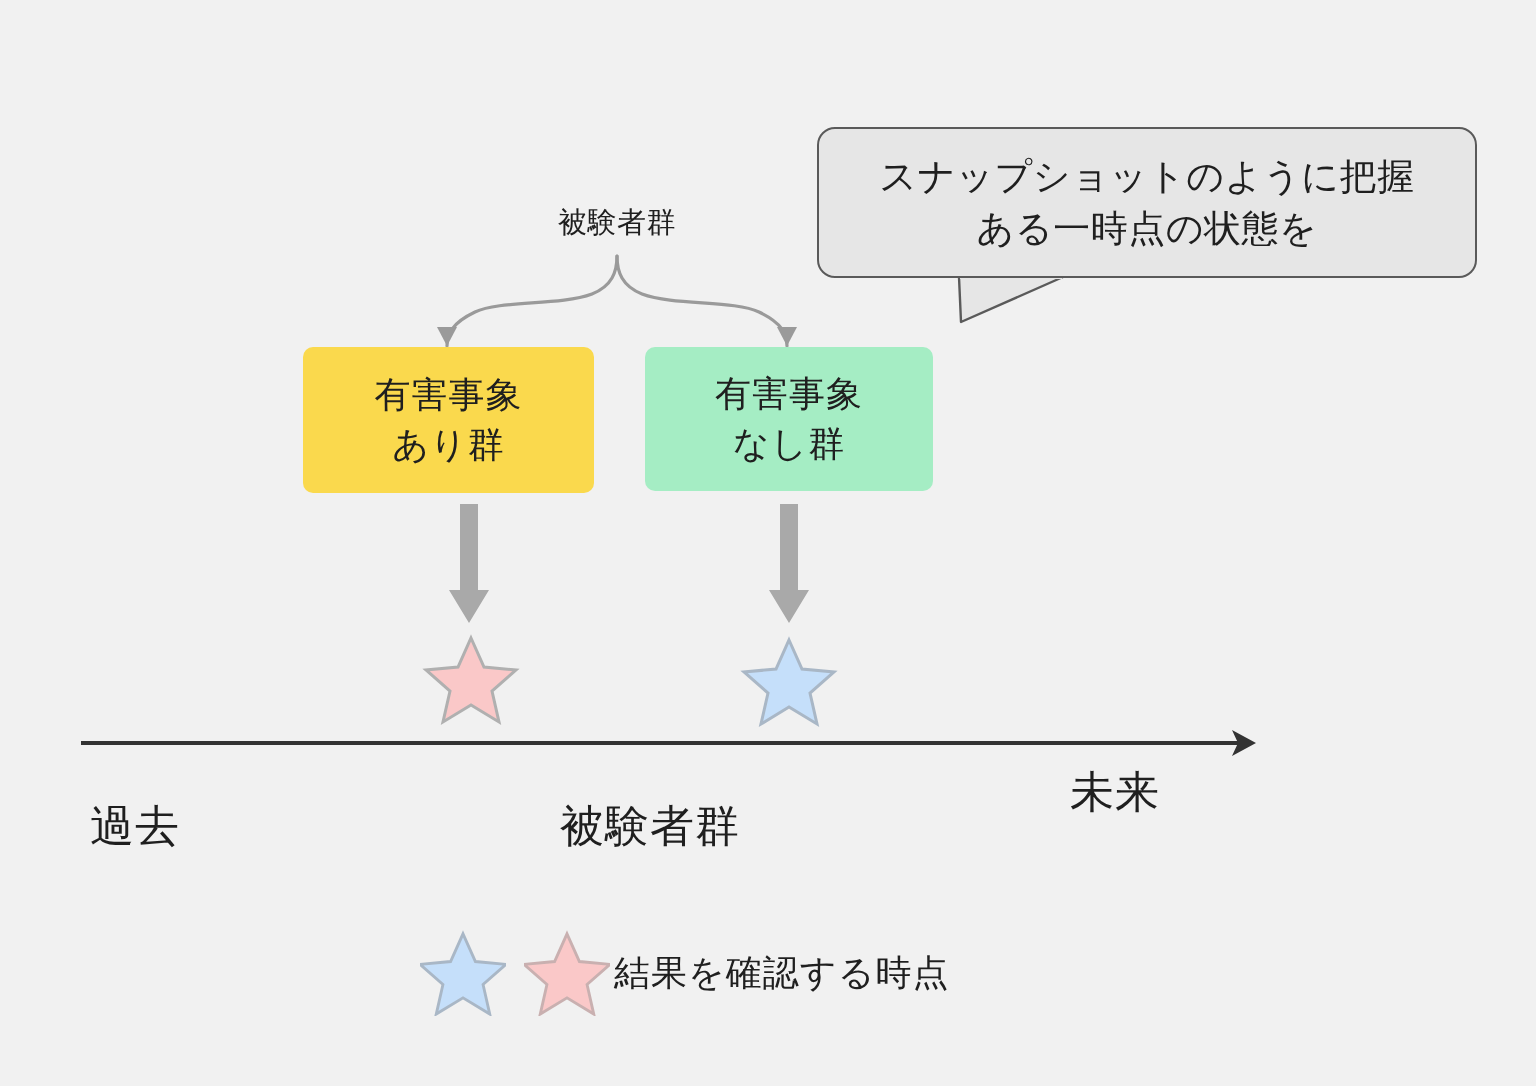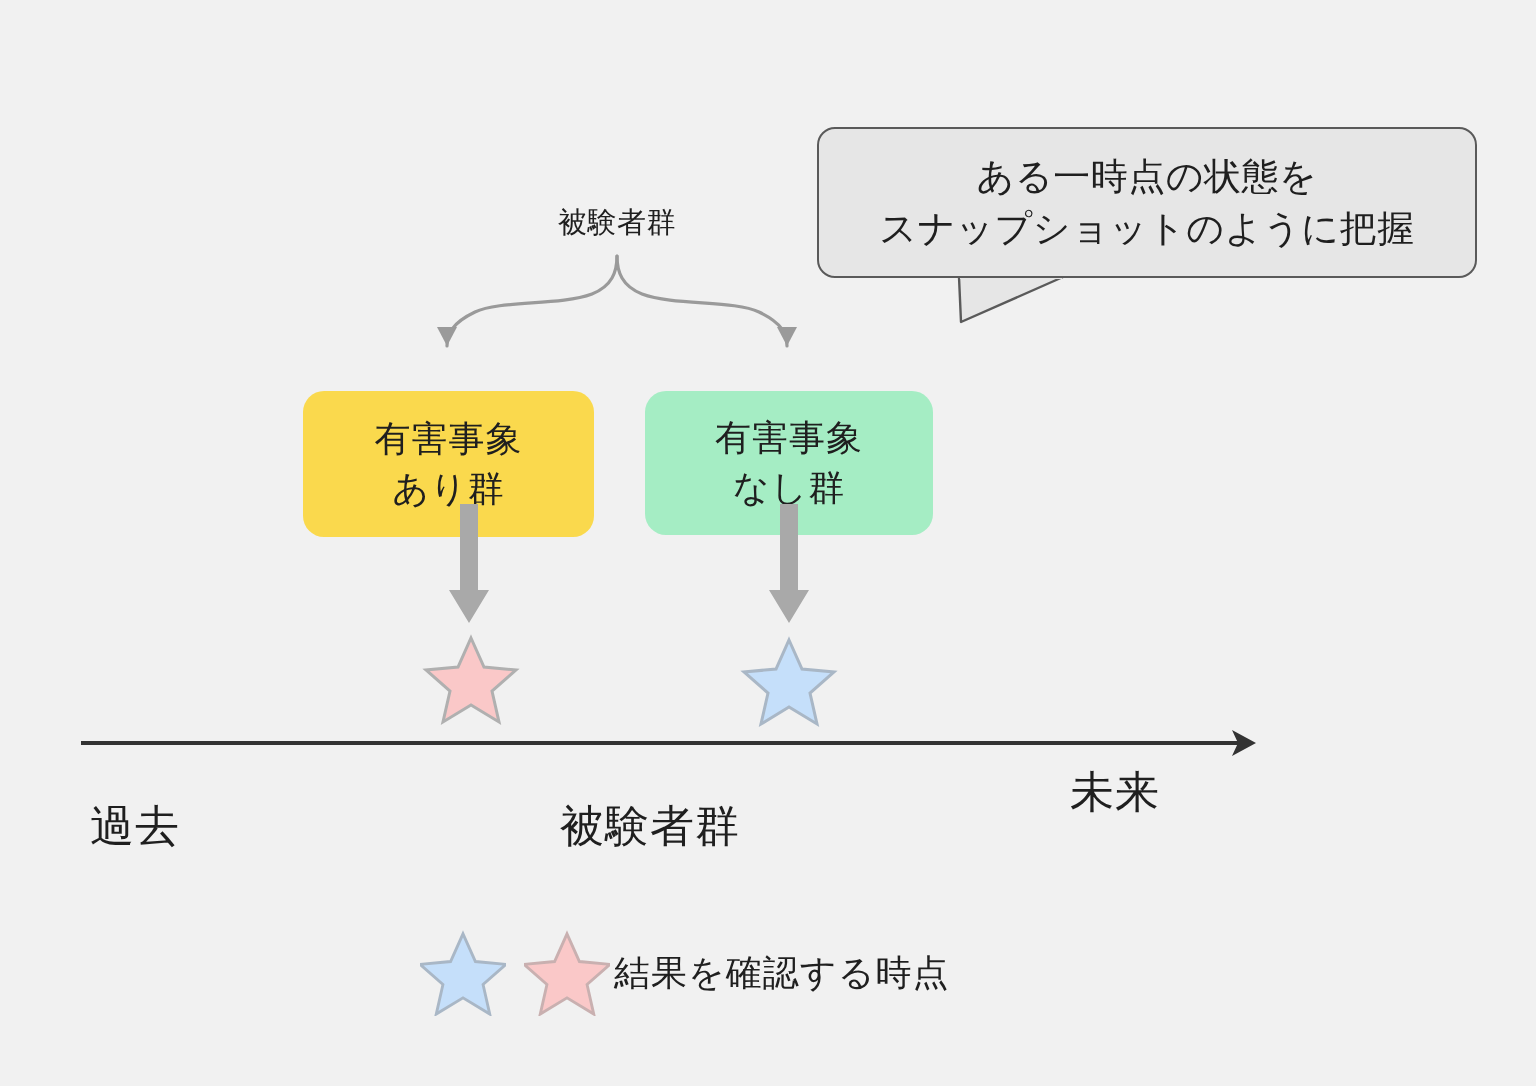--- a/index.html
+++ b/index.html
@@ -43,31 +43,30 @@
     left: 0;
     top: 0;
     width: 1536px;
     height: 1086px;
     pointer-events: none;
   }
 
   
   .group-box {
     position: absolute;
-    border-radius: 21px;
+    border-radius: 10px;
     display: flex;
     flex-direction: column;
     align-items: center;
     justify-content: center;
     font-size: 36px;
     line-height: 50px;
     color: #1f1f1f;
     text-align: center;
     letter-spacing: 1px;
-    margin-top: 44px;
   }
   #box-exposed {
     left: 303px;
     top: 347px;
     width: 291px;
     height: 146px;
     background: #fad94d;
   }
   #box-unexposed {
     left: 645px;
@@ -160,22 +159,22 @@
     <span class="line1">有害事象</span>
     <span class="line2">あり群</span>
   </div>
 
   <div class="group-box" id="box-unexposed">
     <span class="line1">有害事象</span>
     <span class="line2">なし群</span>
   </div>
 
   <div id="callout">
+    <span>スナップショットのように把握</span>
     <span>ある一時点の状態を</span>
-    <span>スナップショットのように把握</span>
   </div>
 
   <svg class="overlay" viewBox="0 0 1536 1086" xmlns="http://www.w3.org/2000/svg" style="z-index:2;">
     <path d="M959,277 L961,322 L1063,277 Z" fill="#e6e6e6" stroke="#5a5a5a" stroke-width="2.4" stroke-linejoin="round"></path>
 
     <line x1="960" y1="277.5" x2="1062" y2="277.5" stroke="#e6e6e6" stroke-width="3.2"></line>
   </svg>
 
   <svg class="overlay" viewBox="0 0 1536 1086" xmlns="http://www.w3.org/2000/svg">
 

